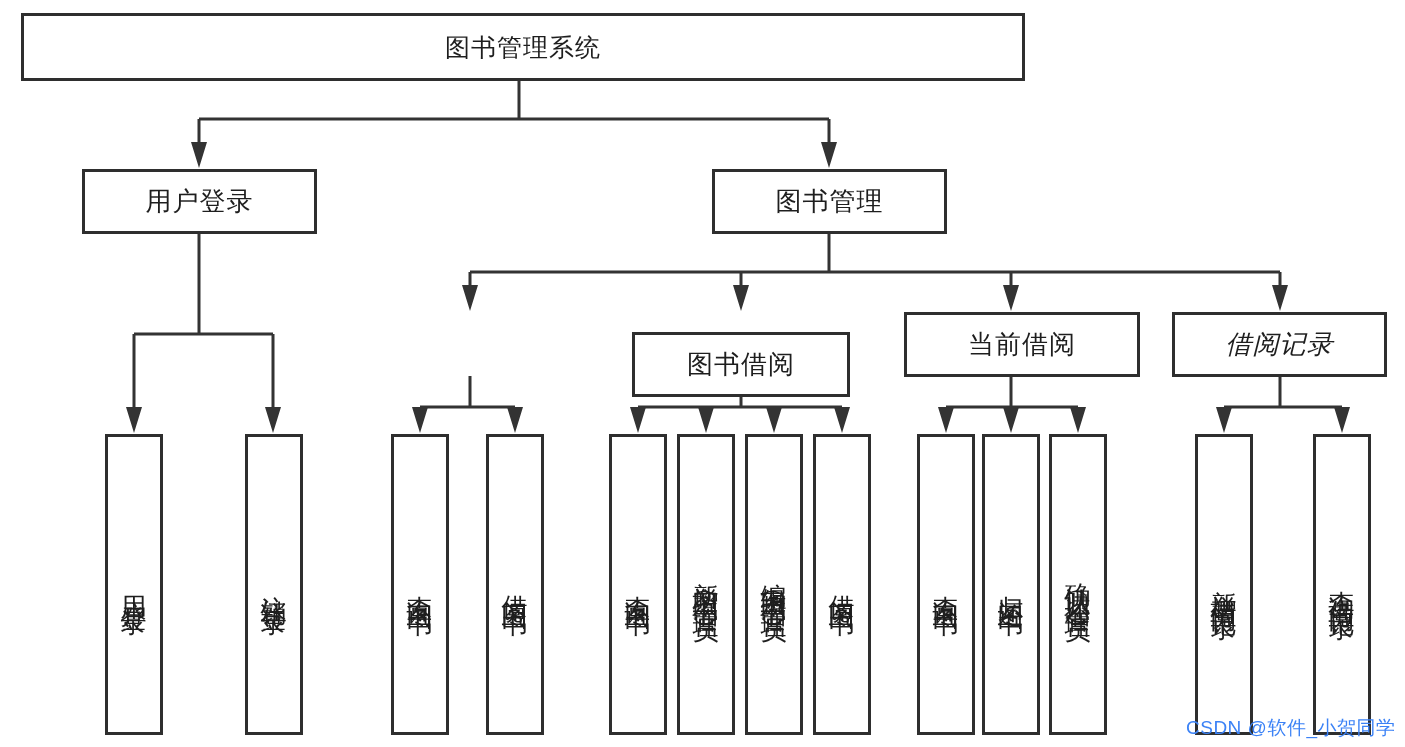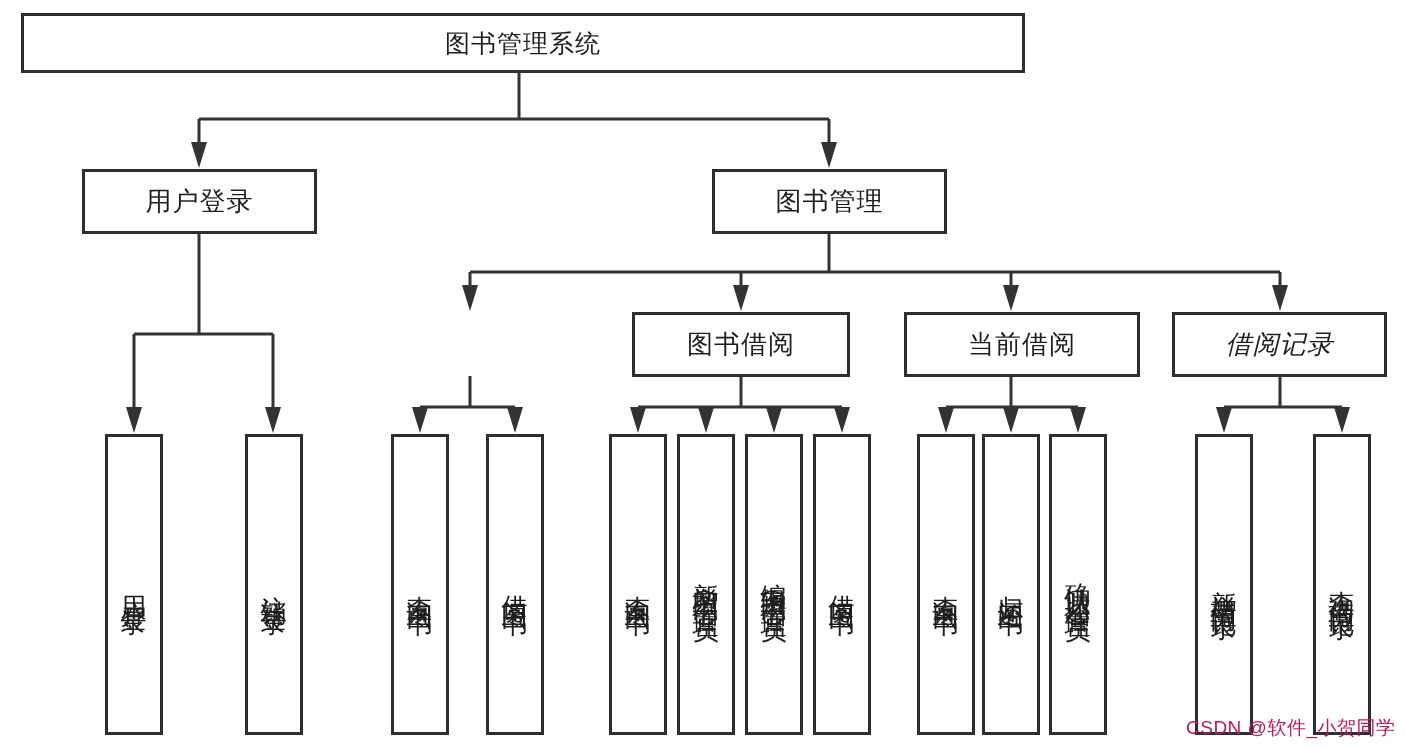--- a/index.html
+++ b/index.html
@@ -60,21 +60,21 @@
   }
   .node.lvl3 {
     top: 312px;
     height: 65px;
   }
   .watermark {
     position: absolute;
     left: 1186px;
     top: 715px;
     z-index: 3;
-    color: #be185d;
+    color: #3b82f6;
     font-size: 19px;
     letter-spacing: 0.5px;
     white-space: nowrap;
   }
 </style>
 </head>
 <body>
 
 <div class="canvas">
 
@@ -108,32 +108,32 @@
                M766 407 L782 407 L774 433 Z
                M834 407 L850 407 L842 433 Z
                M938 407 L954 407 L946 433 Z
                M1003 407 L1019 407 L1011 433 Z
                M1070 407 L1086 407 L1078 433 Z
                M1216 407 L1232 407 L1224 433 Z
                M1334 407 L1350 407 L1342 433 Z"></path>
     </g>
   </svg>
 
-  <div class="node root-node" style="left:21px; top:13px; width:1004px; height:60px;">
+  <div class="node root-node" style="left:21px; top:13px; width:1004px; height:68px;">
     <span class="label">图书管理系统</span>
   </div>
 
   <div class="node lvl2" style="left:82px;">
     <span class="label">用户登录</span>
   </div>
   <div class="node lvl2" style="left:712px;">
     <span class="label">图书管理</span>
   </div>
 
-  <div class="node lvl3" style="left:632px; width:218px;">
+  <div class="node lvl3" style="left:632px; width:218px;margin-top:20px;">
     <span class="label">图书借阅</span>
   </div>
   <div class="node lvl3" style="left:904px; width:236px;">
     <span class="label">当前借阅</span>
   </div>
   <div class="node lvl3" style="left:1172px; width:215px;font-style:italic;">
     <span class="label">借阅记录</span>
   </div>
 
   <div class="node leaf" style="left:105px;">

